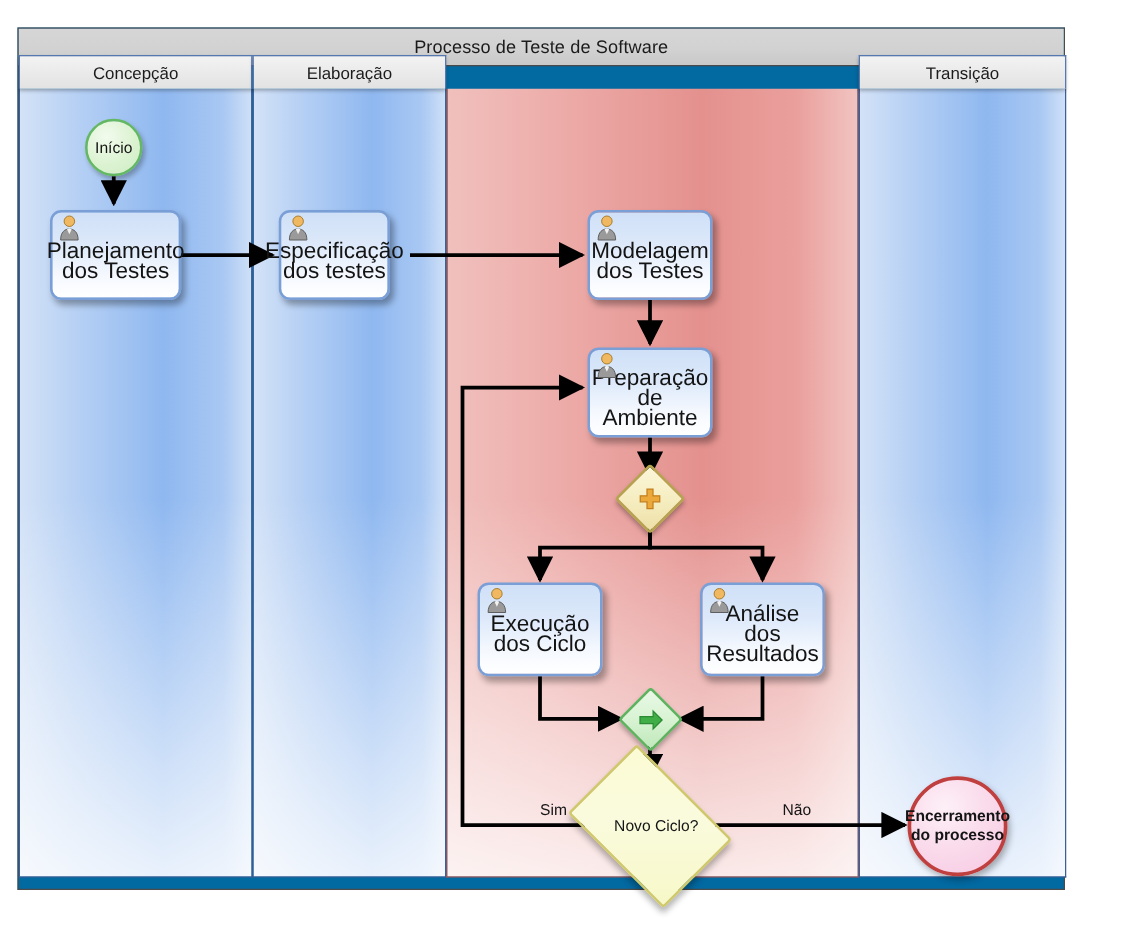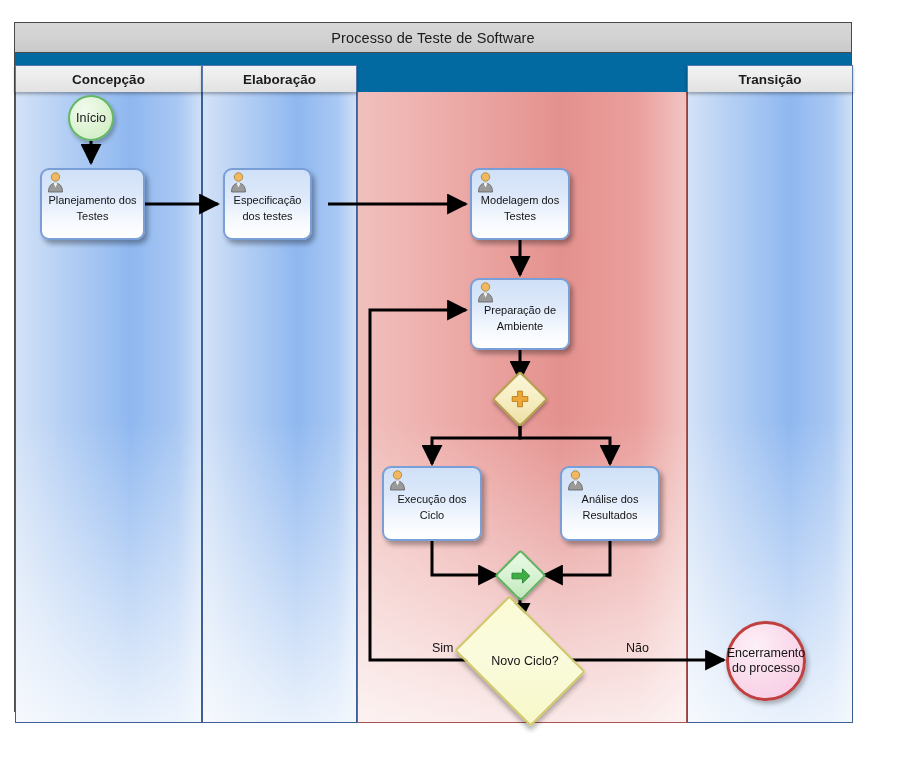--- a/index.html
+++ b/index.html
@@ -16,21 +16,21 @@
   
   #pool-title{
     position:absolute;left:0;top:0;width:100%;height:30px;
     box-sizing:border-box;
     border-bottom:1px solid #4a4a4a;
     background:linear-gradient(to bottom,#d6d6d6 0%,#d2d2d2 55%,#c9c9c9 100%);
     display:flex;align-items:center;justify-content:center;
     font-size:14.5px;color:#1b1b1b;letter-spacing:.1px;
   }
   
-  .lane{position:absolute;top:42px;height:658px;box-sizing:border-box;font-weight:bold;}
+  .lane{position:absolute;top:21px;height:658px;box-sizing:border-box;}
   .lane-head{
     position:absolute;left:0;top:0;width:100%;height:27px;
     box-sizing:border-box;
     display:flex;align-items:center;justify-content:center;
     font-size:13.5px;color:#1b1b1b;
     background:linear-gradient(to bottom,#f3f3f3 0%,#ebebeb 48%,#e2e2e2 100%);
     box-shadow:0 2px 3px rgba(0,0,0,.30);
     z-index:3;
   }
   .lane-body{
@@ -56,21 +56,21 @@
   
   #flow{position:absolute;left:0;top:0;width:901px;height:761px;pointer-events:none;z-index:5;}
   
   .task{
     position:absolute;box-sizing:border-box;
     border:2px solid #7a9ed6;border-radius:9px;
     background:linear-gradient(to bottom,#cfe0f7 0%,#dde9fa 38%,#f4f8fe 72%,#ffffff 100%);
     box-shadow:3px 4px 5px rgba(0,0,0,.33);
     z-index:10;
     display:flex;align-items:center;justify-content:center;
-    text-align:center;font-size:11px;color:#141414;line-height:16px;
+    text-align:center;font-size:18px;color:#141414;line-height:16px;
   }
   .task .label{padding:0 6px;margin-top:7px;}
   .task .usericon{position:absolute;left:4px;top:2px;width:20px;height:21px;}
   
   .event{
     position:absolute;border-radius:50%;box-sizing:border-box;z-index:10;
     display:flex;align-items:center;justify-content:center;text-align:center;
     font-size:12.5px;color:#141414;line-height:15px;
   }
   .event.start{
@@ -261,15 +261,15 @@
 </div>
 
 <div class="decision" style="left:466px;top:622px;width:108px;height:78px;">
   <div class="dia"></div>
   <span class="dlabel">Novo Ciclo?</span>
 </div>
 
 <div class="edge-label" style="left:404px;top:641px;margin-left:28px;">Sim</div>
 <div class="edge-label" style="left:626px;top:641px;">Não</div>
 
-<div class="event end" style="left:726px;top:621px;width:80px;height:80px;">
+<div class="event end" style="left:726px;top:621px;width:80px;height:80px;font-weight:bold;">
   <span>Encerramento do processo</span>
 </div>
 
 </body></html>

